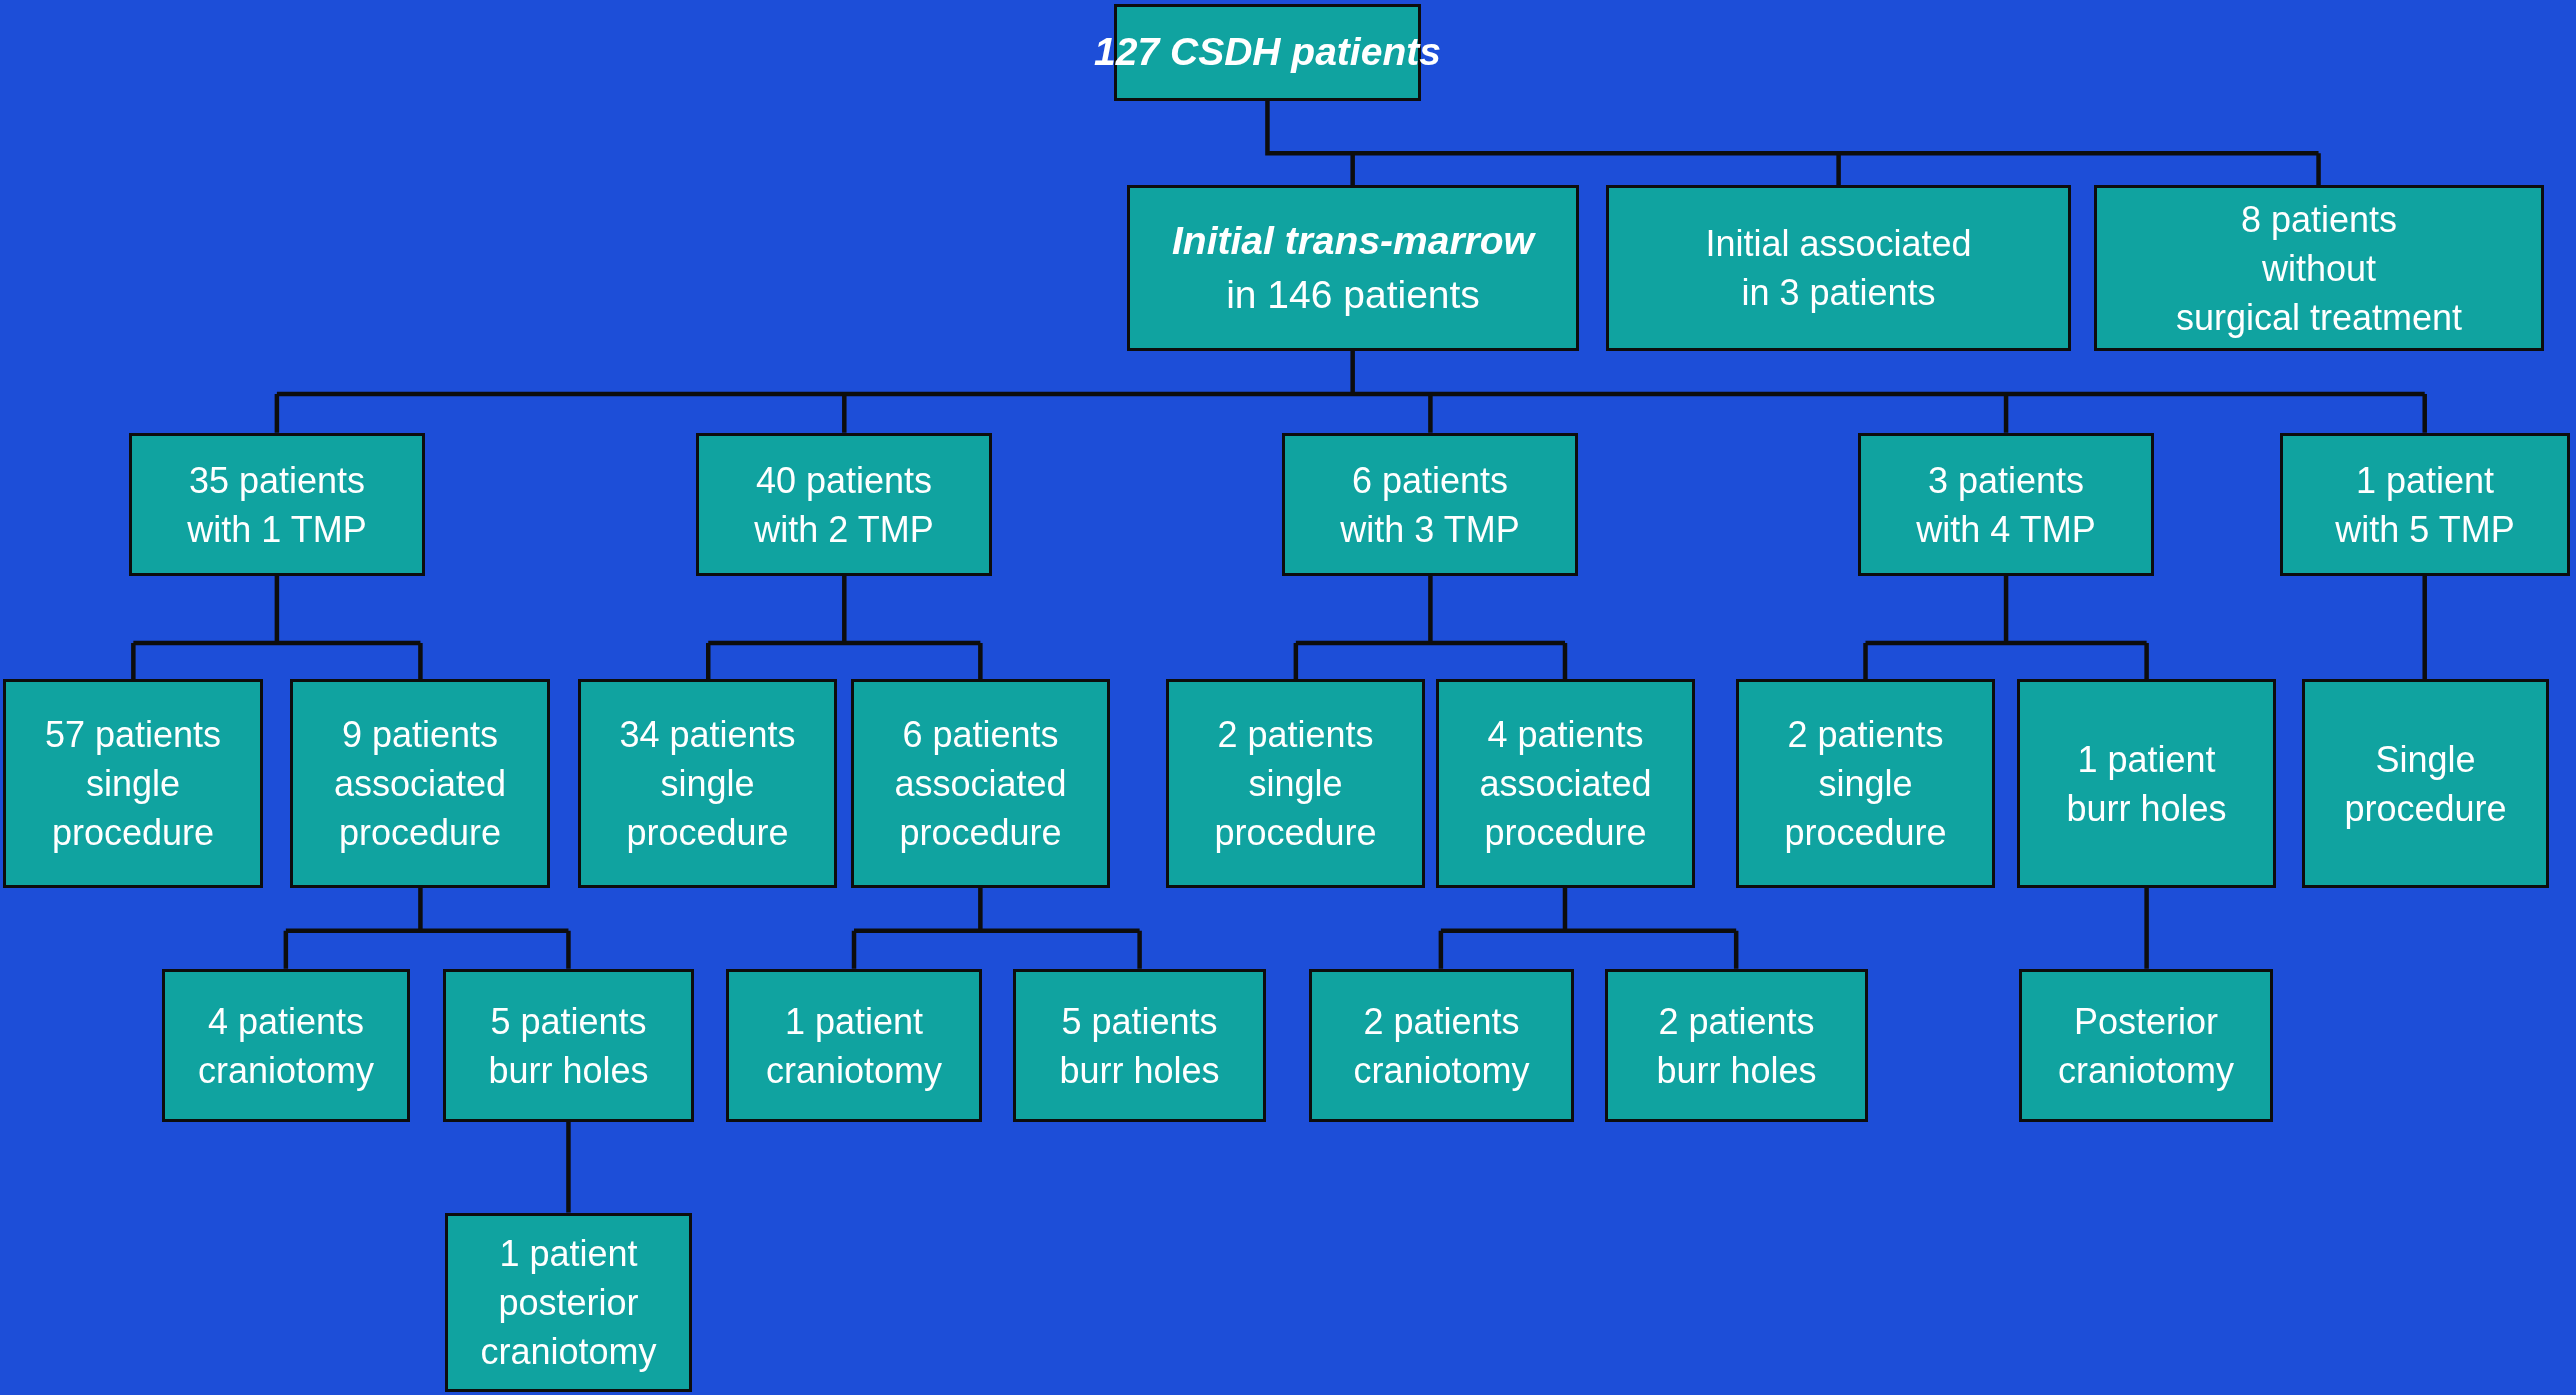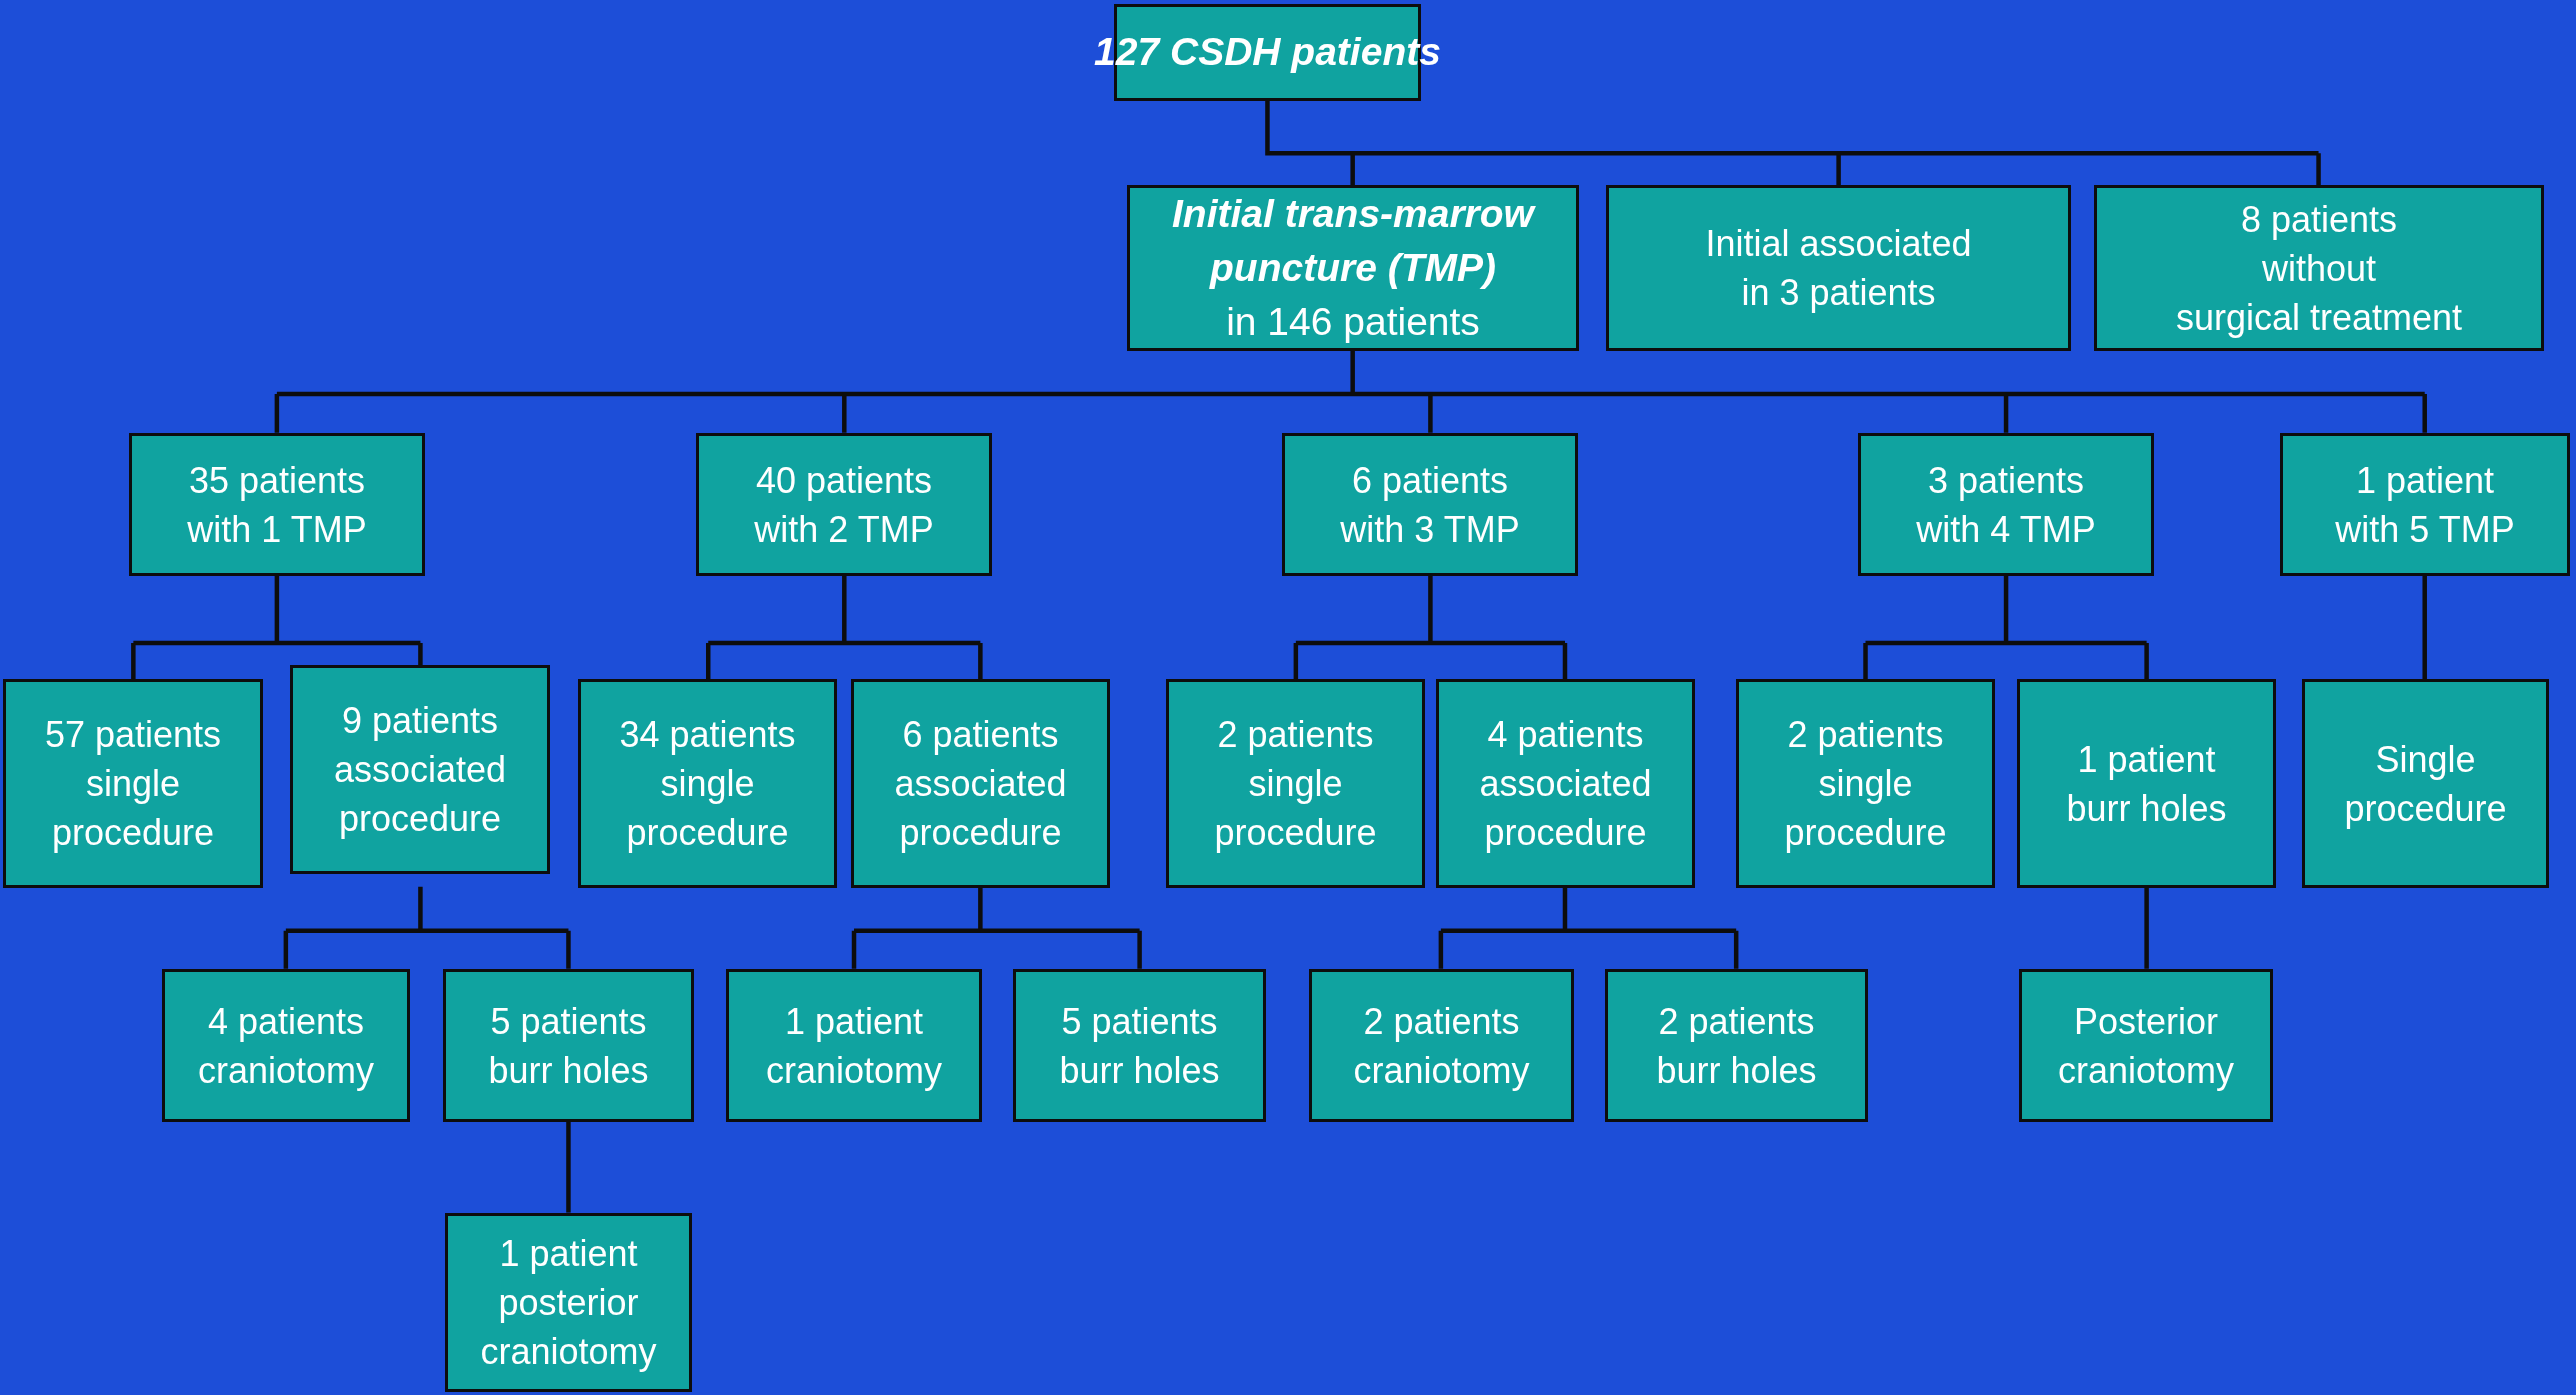--- a/index.html
+++ b/index.html
@@ -35,21 +35,20 @@
          M2871 1186 V1296"></path>
     <path d="M760 1499 V1622"></path>
   </svg>
 
   <div class="node hero" style="left:1114px;top:3.7px;width:307px;height:97px">
     <div class="ln bi">127 CSDH patients</div>
   </div>
 
   <div class="node hero" style="left:1127px;top:185px;width:452px;height:166px">
     <div class="ln bi">Initial trans-marrow</div>
-    <div class="ln bi">puncture (TMP)</div>
     <div class="ln"><span>in </span><b>146 patients</b></div>
   </div>
 
   <div class="node" style="left:1606px;top:185px;width:465px;height:166px">
     <div class="ln">Initial associated</div>
     <div class="ln"><span>in </span><b>3 patients</b></div>
   </div>
 
   <div class="node" style="left:2094px;top:185px;width:450px;height:166px">
     <div class="ln"><b>8 patients</b></div>
@@ -81,21 +80,21 @@
     <div class="ln"><b>1 patient</b></div>
     <div class="ln"><span>with </span><b>5</b><span> TMP</span></div>
   </div>
 
   <div class="node" style="left:3px;top:679px;width:260px;height:209px">
     <div class="ln"><b>57 patients</b></div>
     <div class="ln"><b>single</b></div>
     <div class="ln">procedure</div>
   </div>
 
-  <div class="node" style="left:290px;top:665px;width:260px;height:209px">
+  <div class="node" style="left:290px;top:679px;width:260px;height:209px">
     <div class="ln"><b>9 patients</b></div>
     <div class="ln">associated</div>
     <div class="ln"><b>procedure</b></div>
   </div>
 
   <div class="node" style="left:578px;top:679px;width:259px;height:209px">
     <div class="ln"><b>34 patients</b></div>
     <div class="ln"><b>single</b></div>
     <div class="ln">procedure</div>
   </div>

